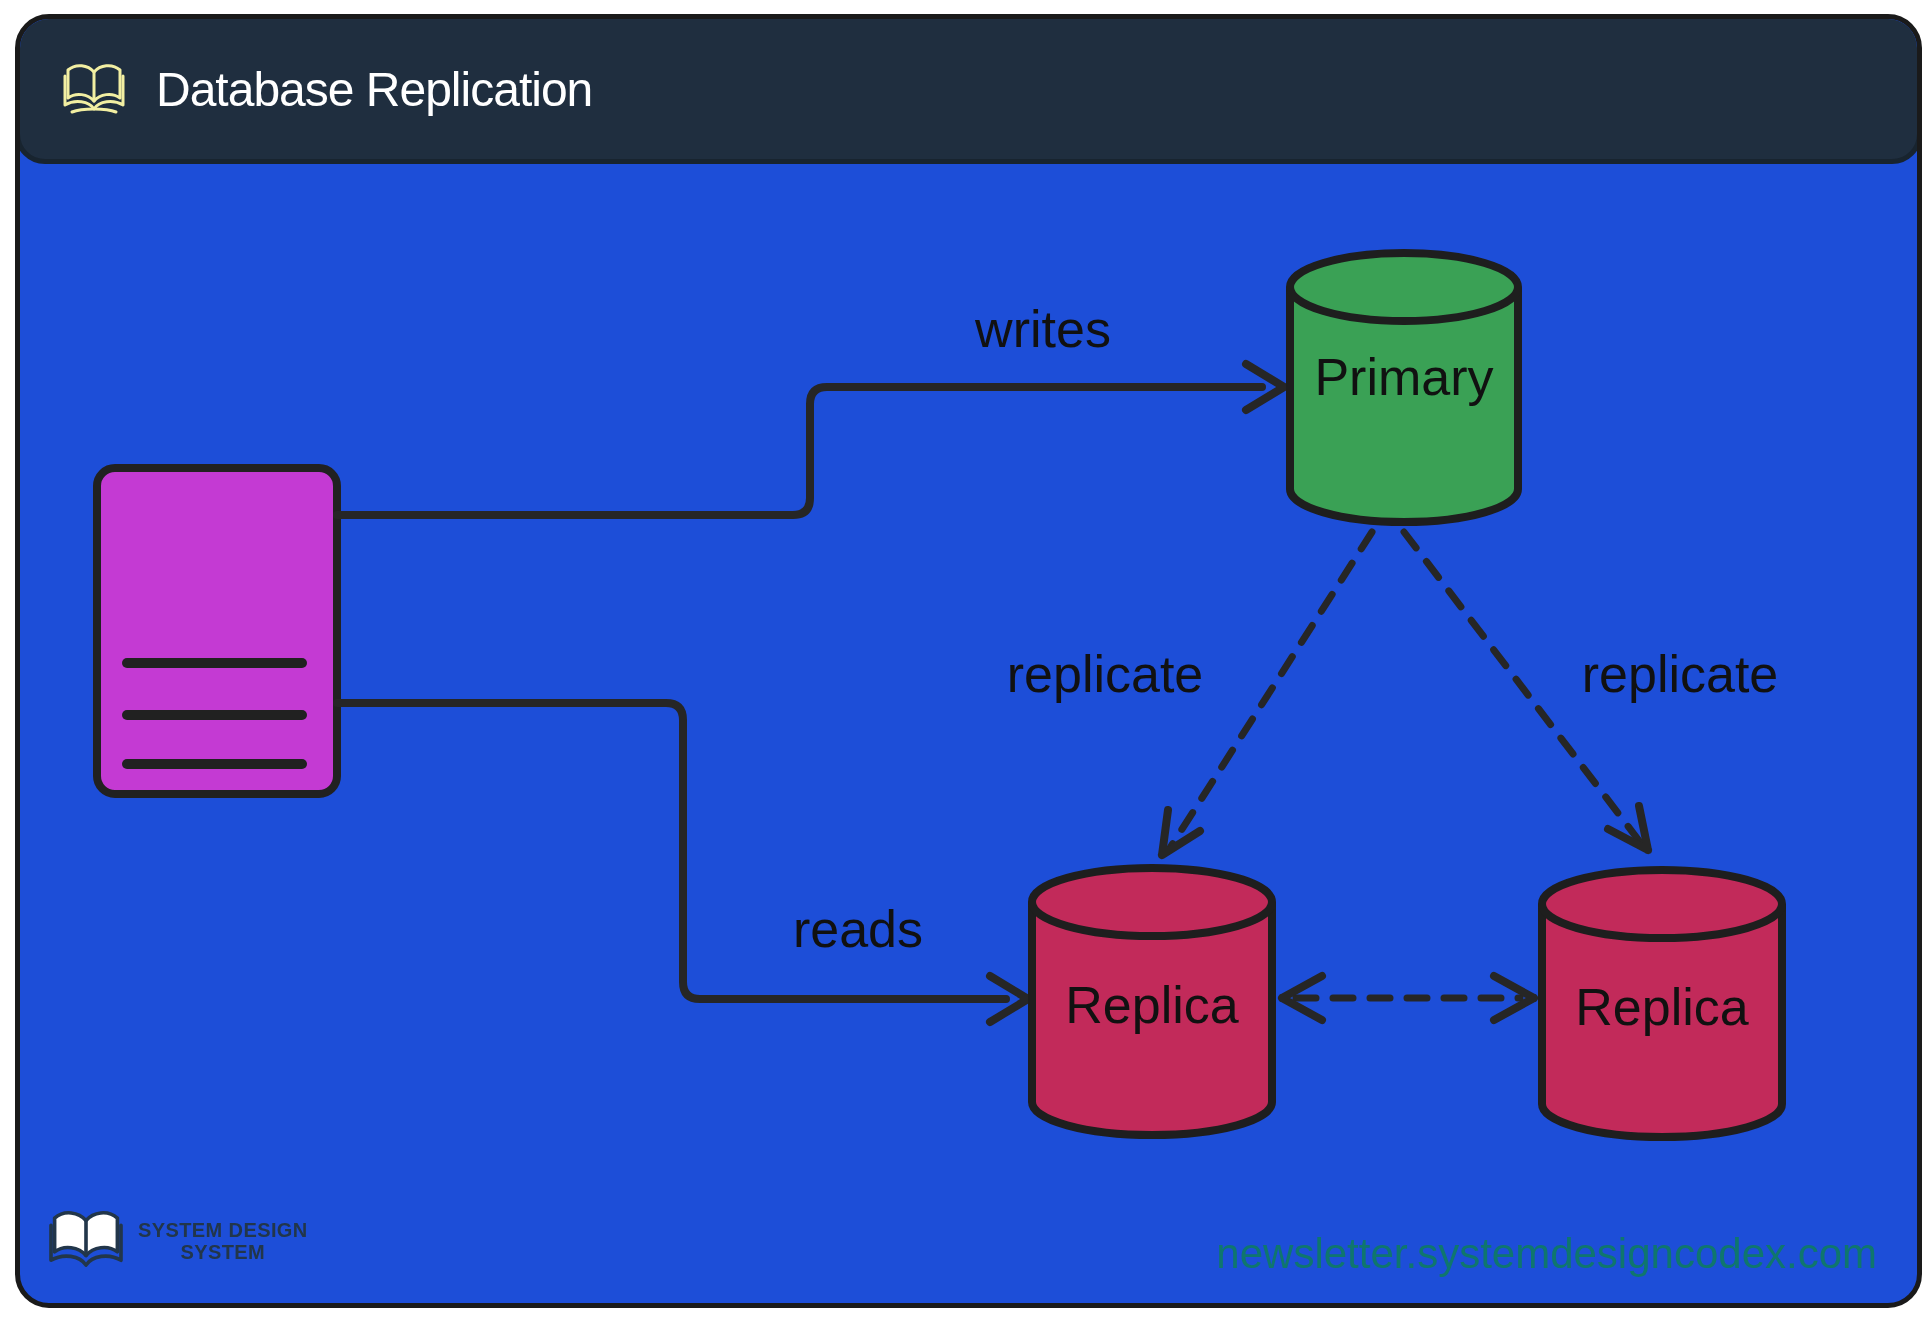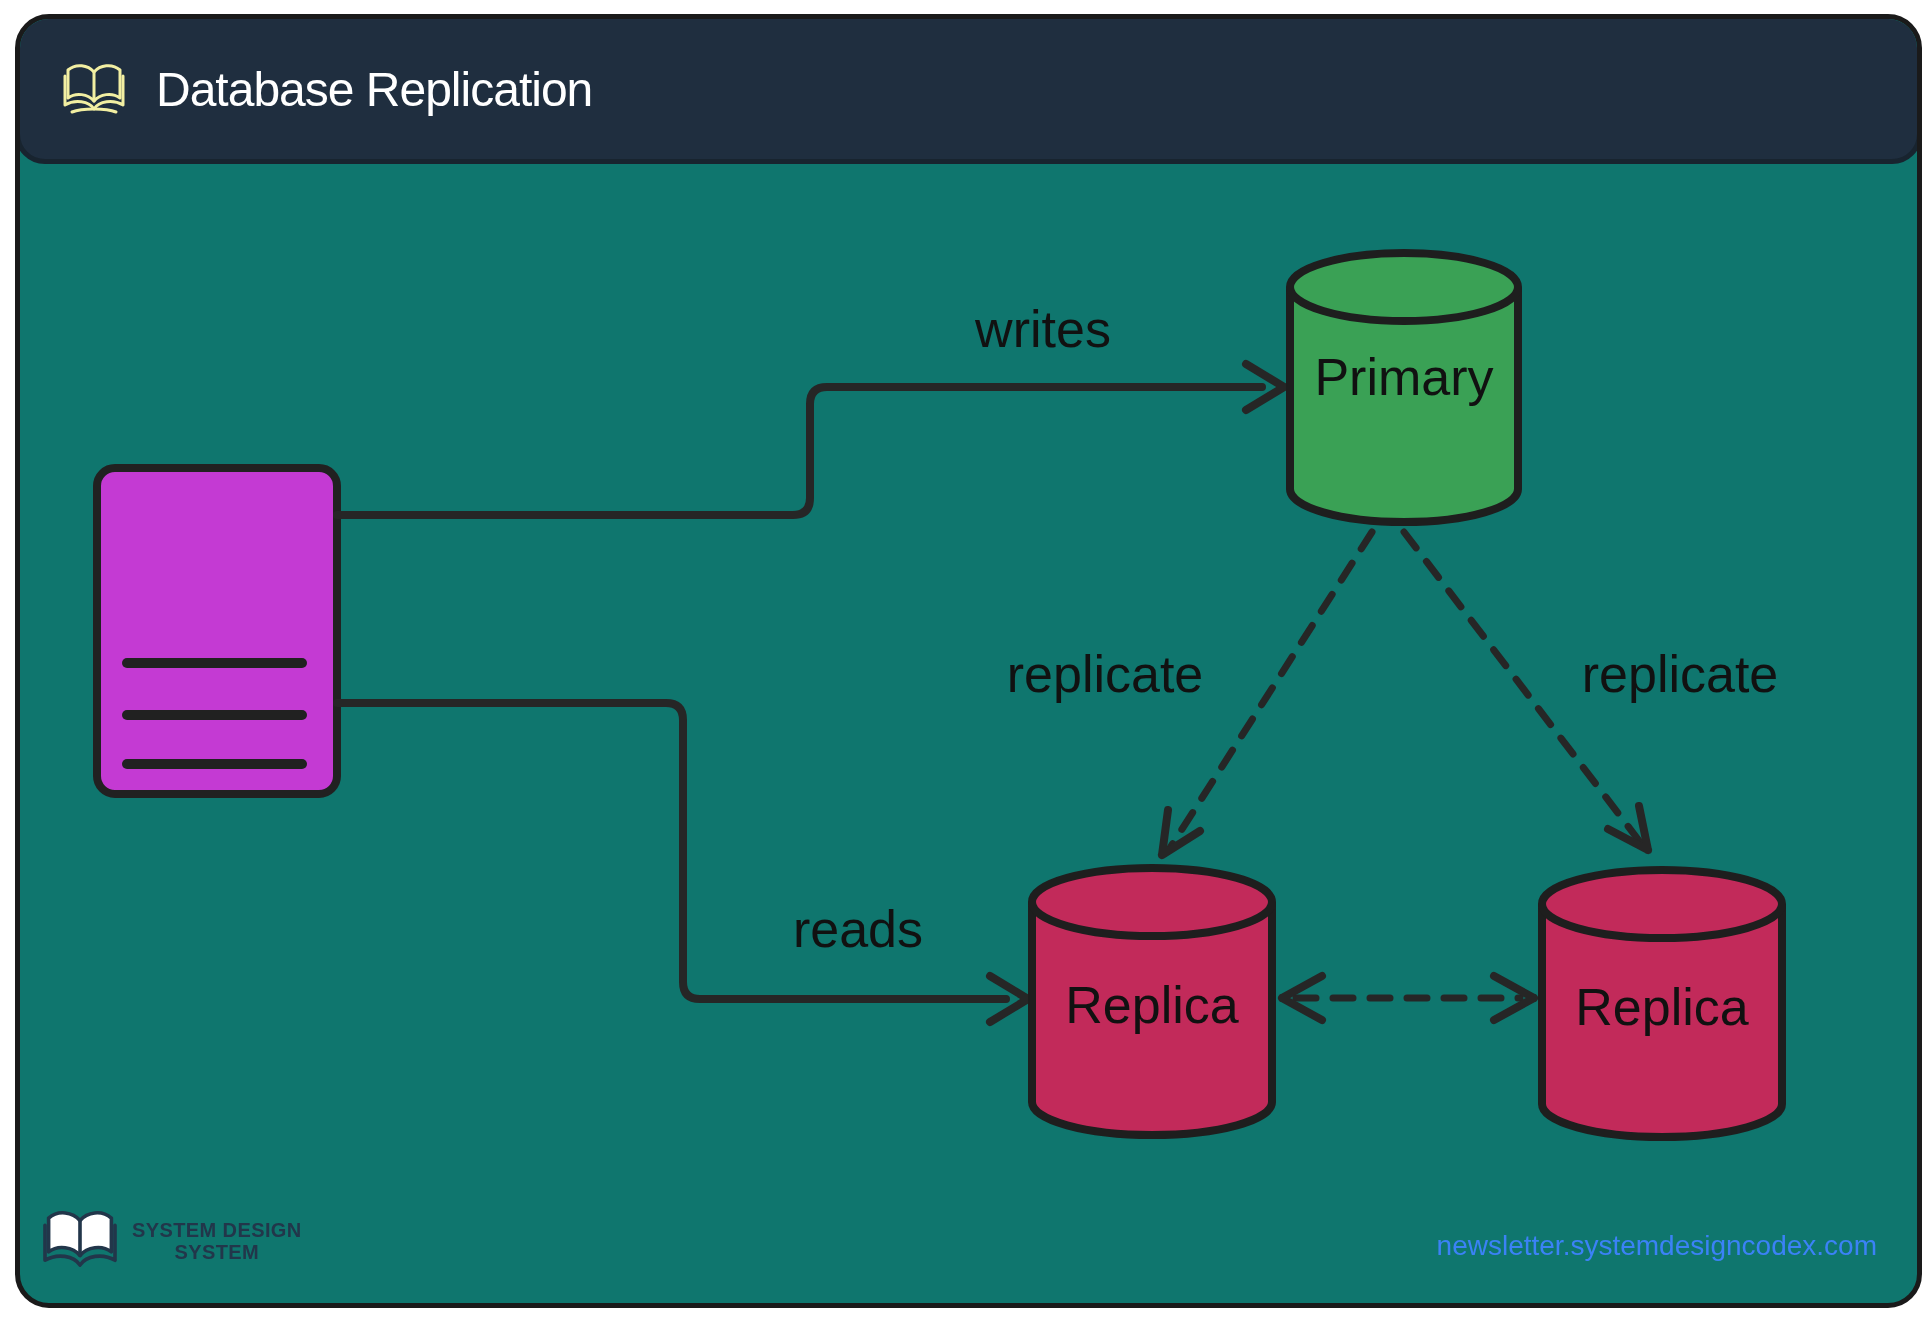--- a/index.html
+++ b/index.html
@@ -1,34 +1,34 @@
 <!DOCTYPE html>
 <html><head>
 <meta charset="utf-8">
 <style>
   html,body{margin:0;padding:0;background:#ffffff;}
   #stage{position:relative;width:1929px;height:1319px;background:#ffffff;overflow:hidden;
          font-family:"Liberation Sans",sans-serif;}
   #canvas{position:absolute;left:15px;top:14px;width:1897px;height:1284px;
-          border:5px solid #1a1a1a;border-radius:34px;background:#0f766e;overflow:hidden;}
+          border:5px solid #1a1a1a;border-radius:34px;background:#1d4ed8;overflow:hidden;}
   #header{position:absolute;left:-5px;top:-5px;right:-5px;height:140px;background:#1f2e3f;
           border:5px solid #18242f;border-radius:30px;display:flex;align-items:center;}
   #header .book{width:64px;height:58px;margin-left:42px;flex:0 0 auto;}
   #title{color:#ffffff;font-size:48px;letter-spacing:-1px;margin-left:30px;white-space:nowrap;}
   svg.diagram{position:absolute;left:0;top:0;width:1929px;height:1319px;}
   .edge{stroke:#262626;stroke-width:8;fill:none;stroke-linecap:round;stroke-linejoin:round;}
   .edge.dashed{stroke-dasharray:20 17;stroke-width:7;}
   .head{stroke:#262626;stroke-width:8;fill:none;stroke-linecap:round;}
   .lbl{font-family:"Liberation Sans",sans-serif;font-size:52px;fill:#111111;text-anchor:middle;}
   .nodelbl{font-family:"Liberation Sans",sans-serif;font-size:52px;fill:#111111;text-anchor:middle;}
-  #footer-logo{position:absolute;left:38px;top:1206px;display:flex;align-items:center;}
+  #footer-logo{position:absolute;left:44px;top:1206px;display:flex;align-items:center;}
   #footer-logo .book{width:84px;height:70px;}
   #logo-text{margin-left:10px;color:#22364a;font-weight:700;font-size:20px;letter-spacing:0.4px;
              text-align:center;line-height:1.1;}
-  #newsletter{position:absolute;right:52px;top:1230px;font-size:28px;color:#3b82f6;white-space:nowrap;}
+  #newsletter{position:absolute;right:52px;top:1230px;font-size:42px;color:#0f766e;white-space:nowrap;}
 </style>
 </head>
 <body>
 
 <div id="stage">
   <div id="canvas">
     <div id="header">
       <svg class="book" viewBox="0 0 64 58">
         <g fill="none" stroke="#f2efa2" stroke-width="3" stroke-linejoin="round" stroke-linecap="round">
           <path d="M6 10 C14 3 26 5 32 12 C38 5 50 3 58 10 L58 38 C50 32 38 34 32 41 C26 34 14 32 6 38 Z"></path>

